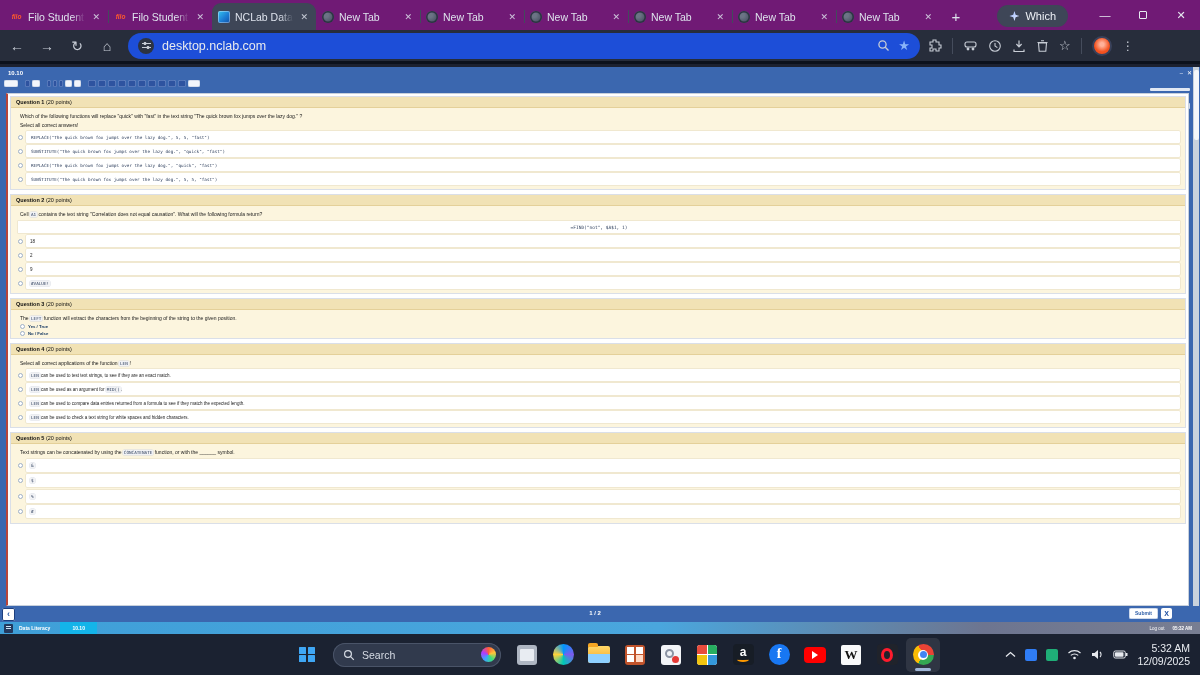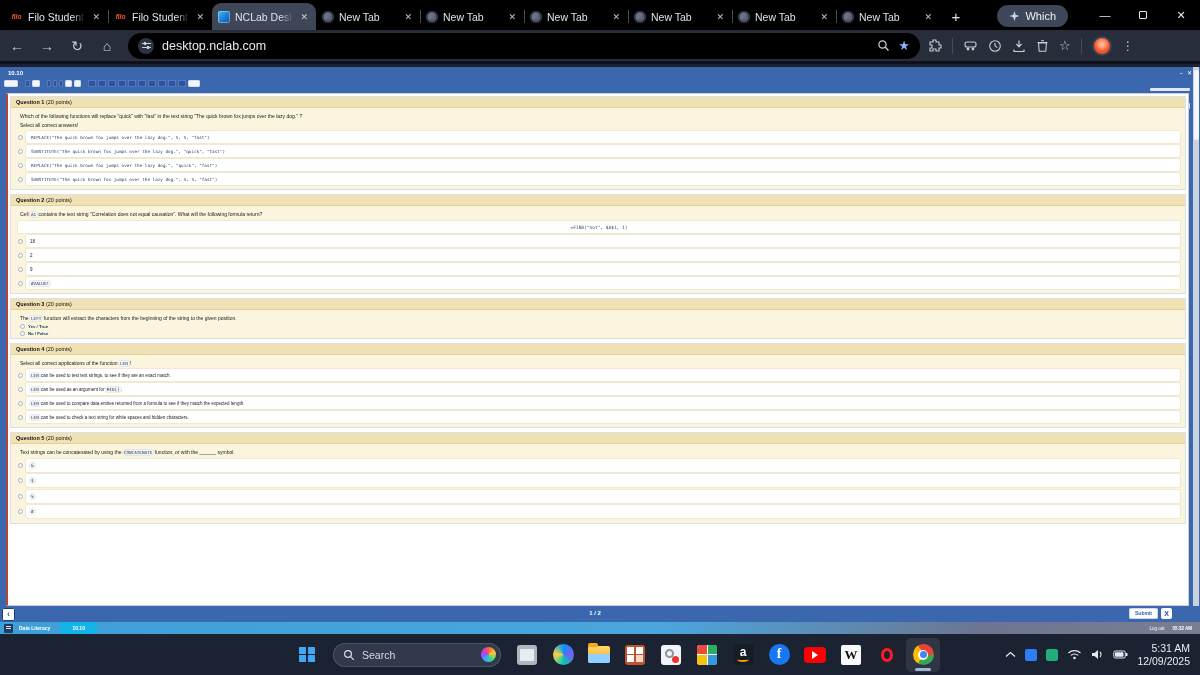--- a/index.html
+++ b/index.html
@@ -1,42 +1,42 @@
 <!DOCTYPE html>
 <html><head>
 <meta charset="utf-8">
 <style>
   *{margin:0;padding:0;box-sizing:border-box}
   html,body{width:1200px;height:675px;overflow:hidden}
   body{font-family:"Liberation Sans",sans-serif;background:#1c2130;position:relative}
   .stage{position:absolute;inset:0;width:1200px;height:675px}
 
   
-  .tabbar{position:absolute;left:0;top:0;width:1200px;height:30px;background:#000000;display:flex;align-items:flex-end}
+  .tabbar{position:absolute;left:0;top:0;width:1200px;height:30px;background:#701a75;display:flex;align-items:flex-end}
   .tabs{display:flex;align-items:flex-end;padding-left:4px;height:30px}
   .tab{width:104px;height:27px;display:flex;align-items:center;gap:5px;padding:0 6px;color:#dde2ec;font-size:10.5px;position:relative;cursor:pointer}
   .tab:not(.active)+.tab:not(.active)::before{content:'';position:absolute;left:0;top:7px;height:13px;width:1px;background:#434b5c}
   .tab.active{background:#3e4657;border-radius:9px 9px 0 0}
   .tab .title{flex:1;white-space:nowrap;overflow:hidden;mask-image:linear-gradient(90deg,#000 78%,transparent);-webkit-mask-image:linear-gradient(90deg,#000 78%,transparent)}
   .tab .close{font-size:9px;opacity:.85;padding:1px 2px;border-radius:3px}
   .fav{width:13px;height:13px;flex:none;display:flex;align-items:center;justify-content:center}
   .fav-filo{color:#ff5a2d;font-weight:bold;font-style:italic;font-size:6.5px}
   .fav-nclab{background:linear-gradient(135deg,#35c3ef 0%,#1c7dd4 55%,#0f4fa8 100%);border-radius:2px;width:12px;height:12px;box-shadow:inset 0 0 0 1px rgba(255,255,255,.35)}
   .fav-globe{width:12px;height:12px;border-radius:50%;background:radial-gradient(circle at 35% 35%,#6b7485 20%,#4a5264 70%);box-shadow:inset 0 0 0 1.5px #2c3342}
   .newtab-btn{width:24px;height:24px;color:#dde2ec;font-size:15px;display:flex;align-items:center;justify-content:center;margin:0 0 2px 4px;border-radius:4px}
   .gemini{margin-left:auto;margin-bottom:3px;background:#3e4657;border-radius:12px;height:22px;display:flex;align-items:center;gap:6px;padding:0 12px;color:#eef1f6;font-size:11px}
   .spark{width:10px;height:10px;background:linear-gradient(135deg,#9bb8ff,#e3ecff);clip-path:polygon(50% 0,62% 38%,100% 50%,62% 62%,50% 100%,38% 62%,0 50%,38% 38%)}
   .winctl{display:flex;align-items:center;height:30px;margin-left:18px}
   .winctl>div{width:38px;height:30px;display:flex;align-items:center;justify-content:center;color:#e6eaf1;font-size:11px}
   .ctl-restore span{width:8px;height:8px;border:1px solid #e6eaf1;border-radius:1px;display:block}
 
   
   .toolbar{position:absolute;left:0;top:30px;width:1200px;height:34px;background:#272d3b;display:flex;align-items:center;border-bottom:3px solid #0c111c}
   .tbi{width:26px;height:26px;display:flex;align-items:center;justify-content:center;color:#c8cdd6;font-size:14px;margin-left:4px;border-radius:50%}
-  .omnibox{margin-left:8px;width:792px;height:26px;background:#000000;border-radius:13px;display:flex;align-items:center;padding:0 10px;gap:8px}
+  .omnibox{margin-left:8px;width:792px;height:26px;background:#1d4ed8;border-radius:13px;display:flex;align-items:center;padding:0 10px;gap:8px}
   .omnibox .url{color:#e8eaed;font-size:12.5px;flex:1}
   .siteinfo{width:16px;height:16px;border-radius:50%;background:#2c3342;display:flex;align-items:center;justify-content:center}
   .bookmark-star{color:#8ab4f8;font-size:13px}
   .ticons{display:flex;align-items:center;margin-left:8px;gap:10px;color:#c8cdd6}
   .vsep{width:1px;height:16px;background:#454c5c}
   .avatar{width:20px;height:20px;border-radius:50%;background:radial-gradient(circle at 50% 40%,#ffb199 15%,#f4511e 60%);border:2px solid #394souffle;border:2px solid #39415a}
   svg.gl{display:block}
 
   
   .pageband{position:absolute;left:0;top:67px;width:1200px;height:555px;background:#3b67af}
@@ -121,21 +121,21 @@
           <span class="title" data-interactable="false">Filo Student</span>
           <span class="close" data-interactable="true">✕</span>
         </div>
         <div class="tab" data-interactable="true">
           <span class="fav fav-filo" data-interactable="false">filo</span>
           <span class="title" data-interactable="false">Filo Student</span>
           <span class="close" data-interactable="true">✕</span>
         </div>
         <div class="tab active" data-interactable="true">
           <span class="fav fav-nclab" data-interactable="false"></span>
-          <span class="title" data-interactable="false">NCLab Desk</span>
+          <span class="title" data-interactable="false">NCLab Data</span>
           <span class="close" data-interactable="true">✕</span>
         </div>
         <div class="tab" data-interactable="true">
           <span class="fav fav-globe" data-interactable="false"></span>
           <span class="title" data-interactable="false">New Tab</span>
           <span class="close" data-interactable="true">✕</span>
         </div>
         <div class="tab" data-interactable="true">
           <span class="fav fav-globe" data-interactable="false"></span>
           <span class="title" data-interactable="false">New Tab</span>
@@ -580,18 +580,18 @@
           </svg>
       </span>
       <span class="glyph" data-interactable="true">
         <svg class="gl" width="15" height="9" viewBox="0 0 15 9">
             <rect x="0.8" y="1" width="11.5" height="7" rx="1.5" fill="none" stroke="#e6e9ee" stroke-width="1"></rect>
             <rect x="2" y="2.2" width="8.5" height="4.6" rx=".8" fill="#e6e9ee"></rect>
             <rect x="13" y="3" width="1.5" height="3" fill="#e6e9ee"></rect>
           </svg>
       </span>
       <div class="clock" data-interactable="true">
-        <div>5:31 AM</div>
+        <div>5:32 AM</div>
         <div>12/09/2025</div>
       </div>
     </div>
   </div>
 </div>
 
 </body></html>

